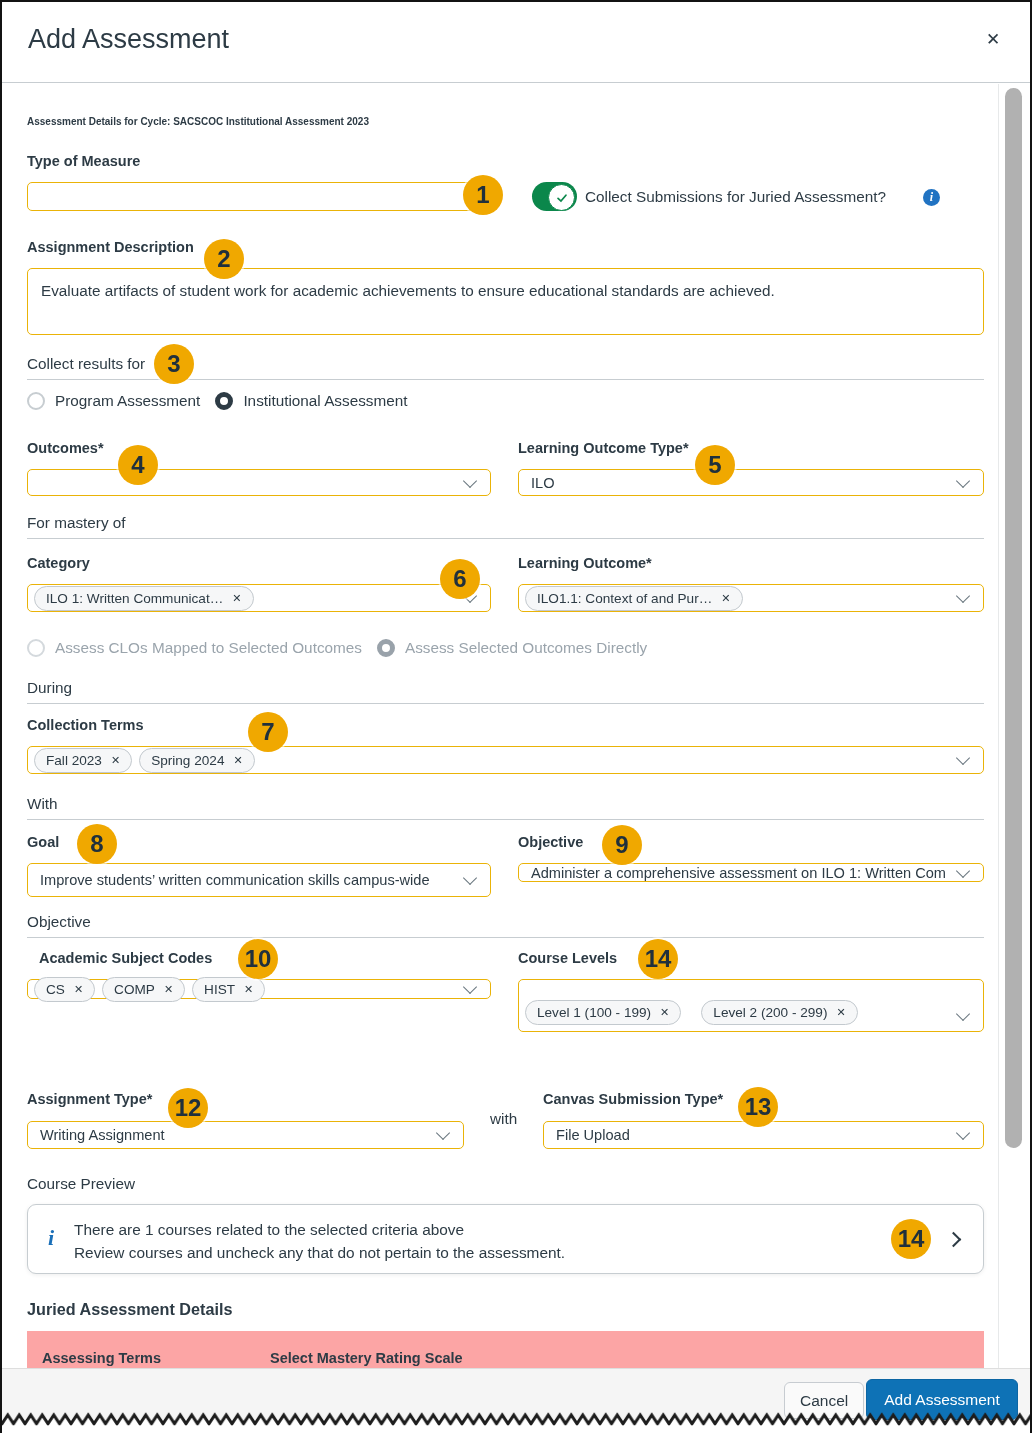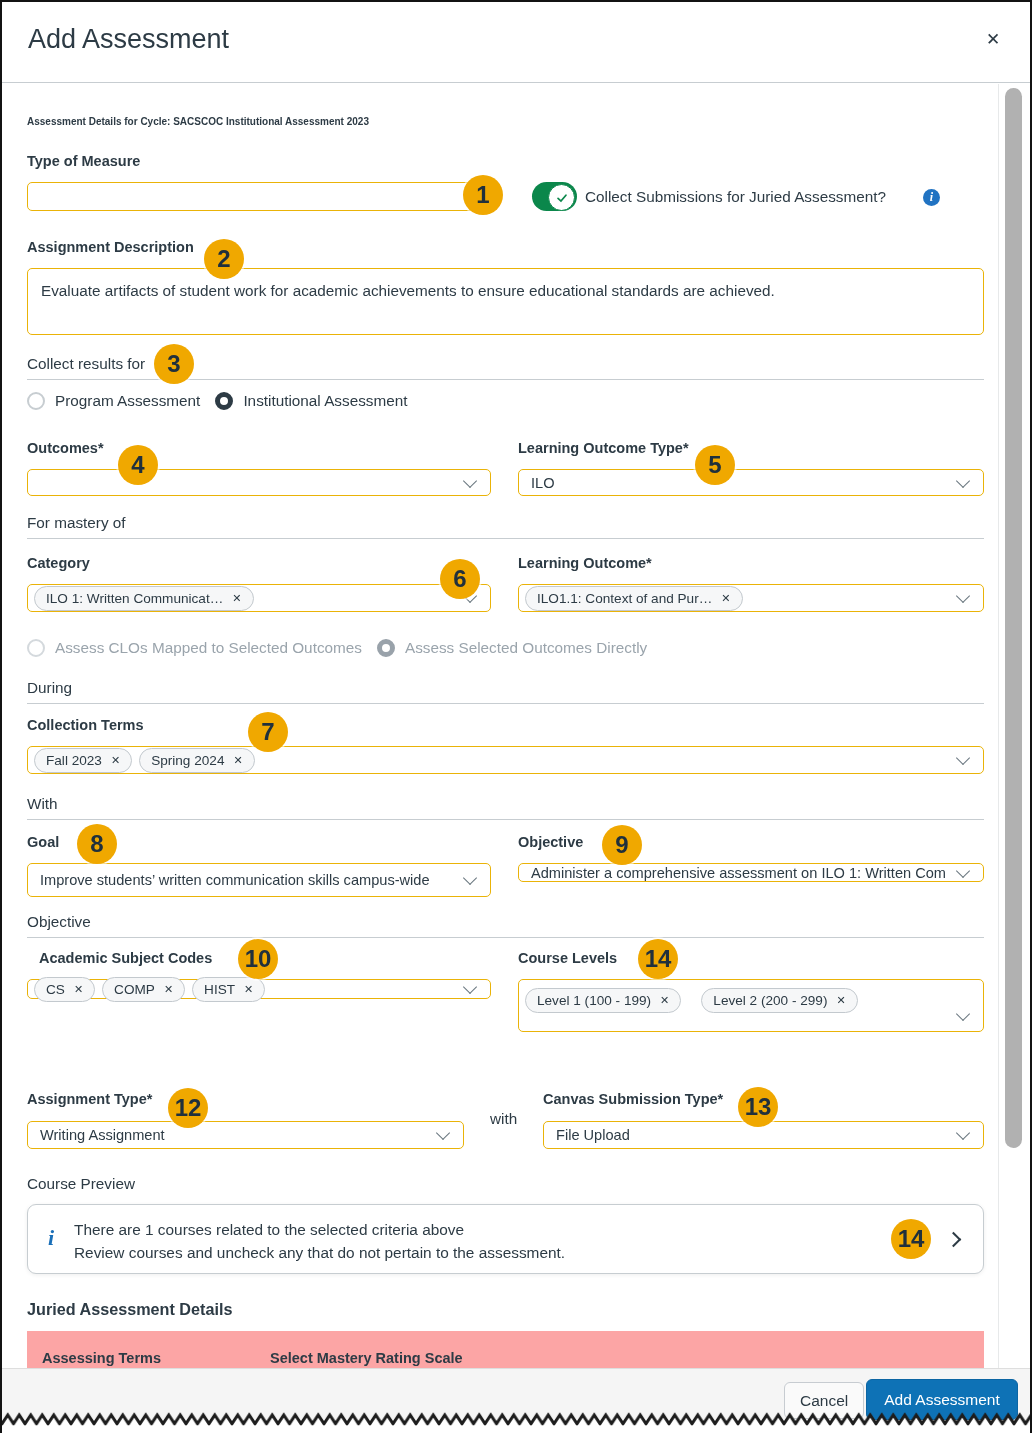--- a/index.html
+++ b/index.html
@@ -20,21 +20,21 @@
   .input,.selectbox{
     background:#fff;border:1px solid #eab308;border-radius:5px;
     font-size:14.6px;color:#2D3B45;font-family:inherit;
   }
   .selectbox{display:flex;align-items:center;padding:0 34px 0 12px;}
   .sel-text{white-space:nowrap;overflow:hidden;}
   .chev{position:absolute;right:15px;top:50%;width:9px;height:9px;margin-top:-7px;
     border-right:1.6px solid #69767F;border-bottom:1.6px solid #69767F;transform:rotate(45deg);}
   .chev.bottom{top:auto;bottom:12px;}
   .multi{padding:0 34px 0 6px;gap:7px;}
-  .multi.tall{align-items:flex-start;padding-top:8px;gap:20px;}
+  .multi.tall{align-items:flex-start;padding-top:20px;gap:20px;}
   .chip{display:inline-flex;align-items:center;gap:9px;height:23px;padding:0 11px;
     background:#F6F7F8;border:1px solid #C3C9CE;border-radius:13px;font-size:13.6px;white-space:nowrap;color:#2D3B45;}
   .chip-x{font-size:11px;line-height:1;cursor:pointer;}
   .radio-row{display:flex;align-items:center;gap:10px;font-size:15.3px;}
   .radio{width:18px;height:18px;border-radius:50%;display:inline-block;box-sizing:border-box;flex:0 0 auto;background:#fff;}
   .radio.off{border:2px solid #C7CDD1;}
   .radio.on{border:5.5px solid #2D3B45;}
   .radio.dis-off{border:2px solid #D4D9DD;}
   .radio.dis-on{border:5.5px solid #99A2AA;}
   .dis-text{color:#9AA4AC;}

